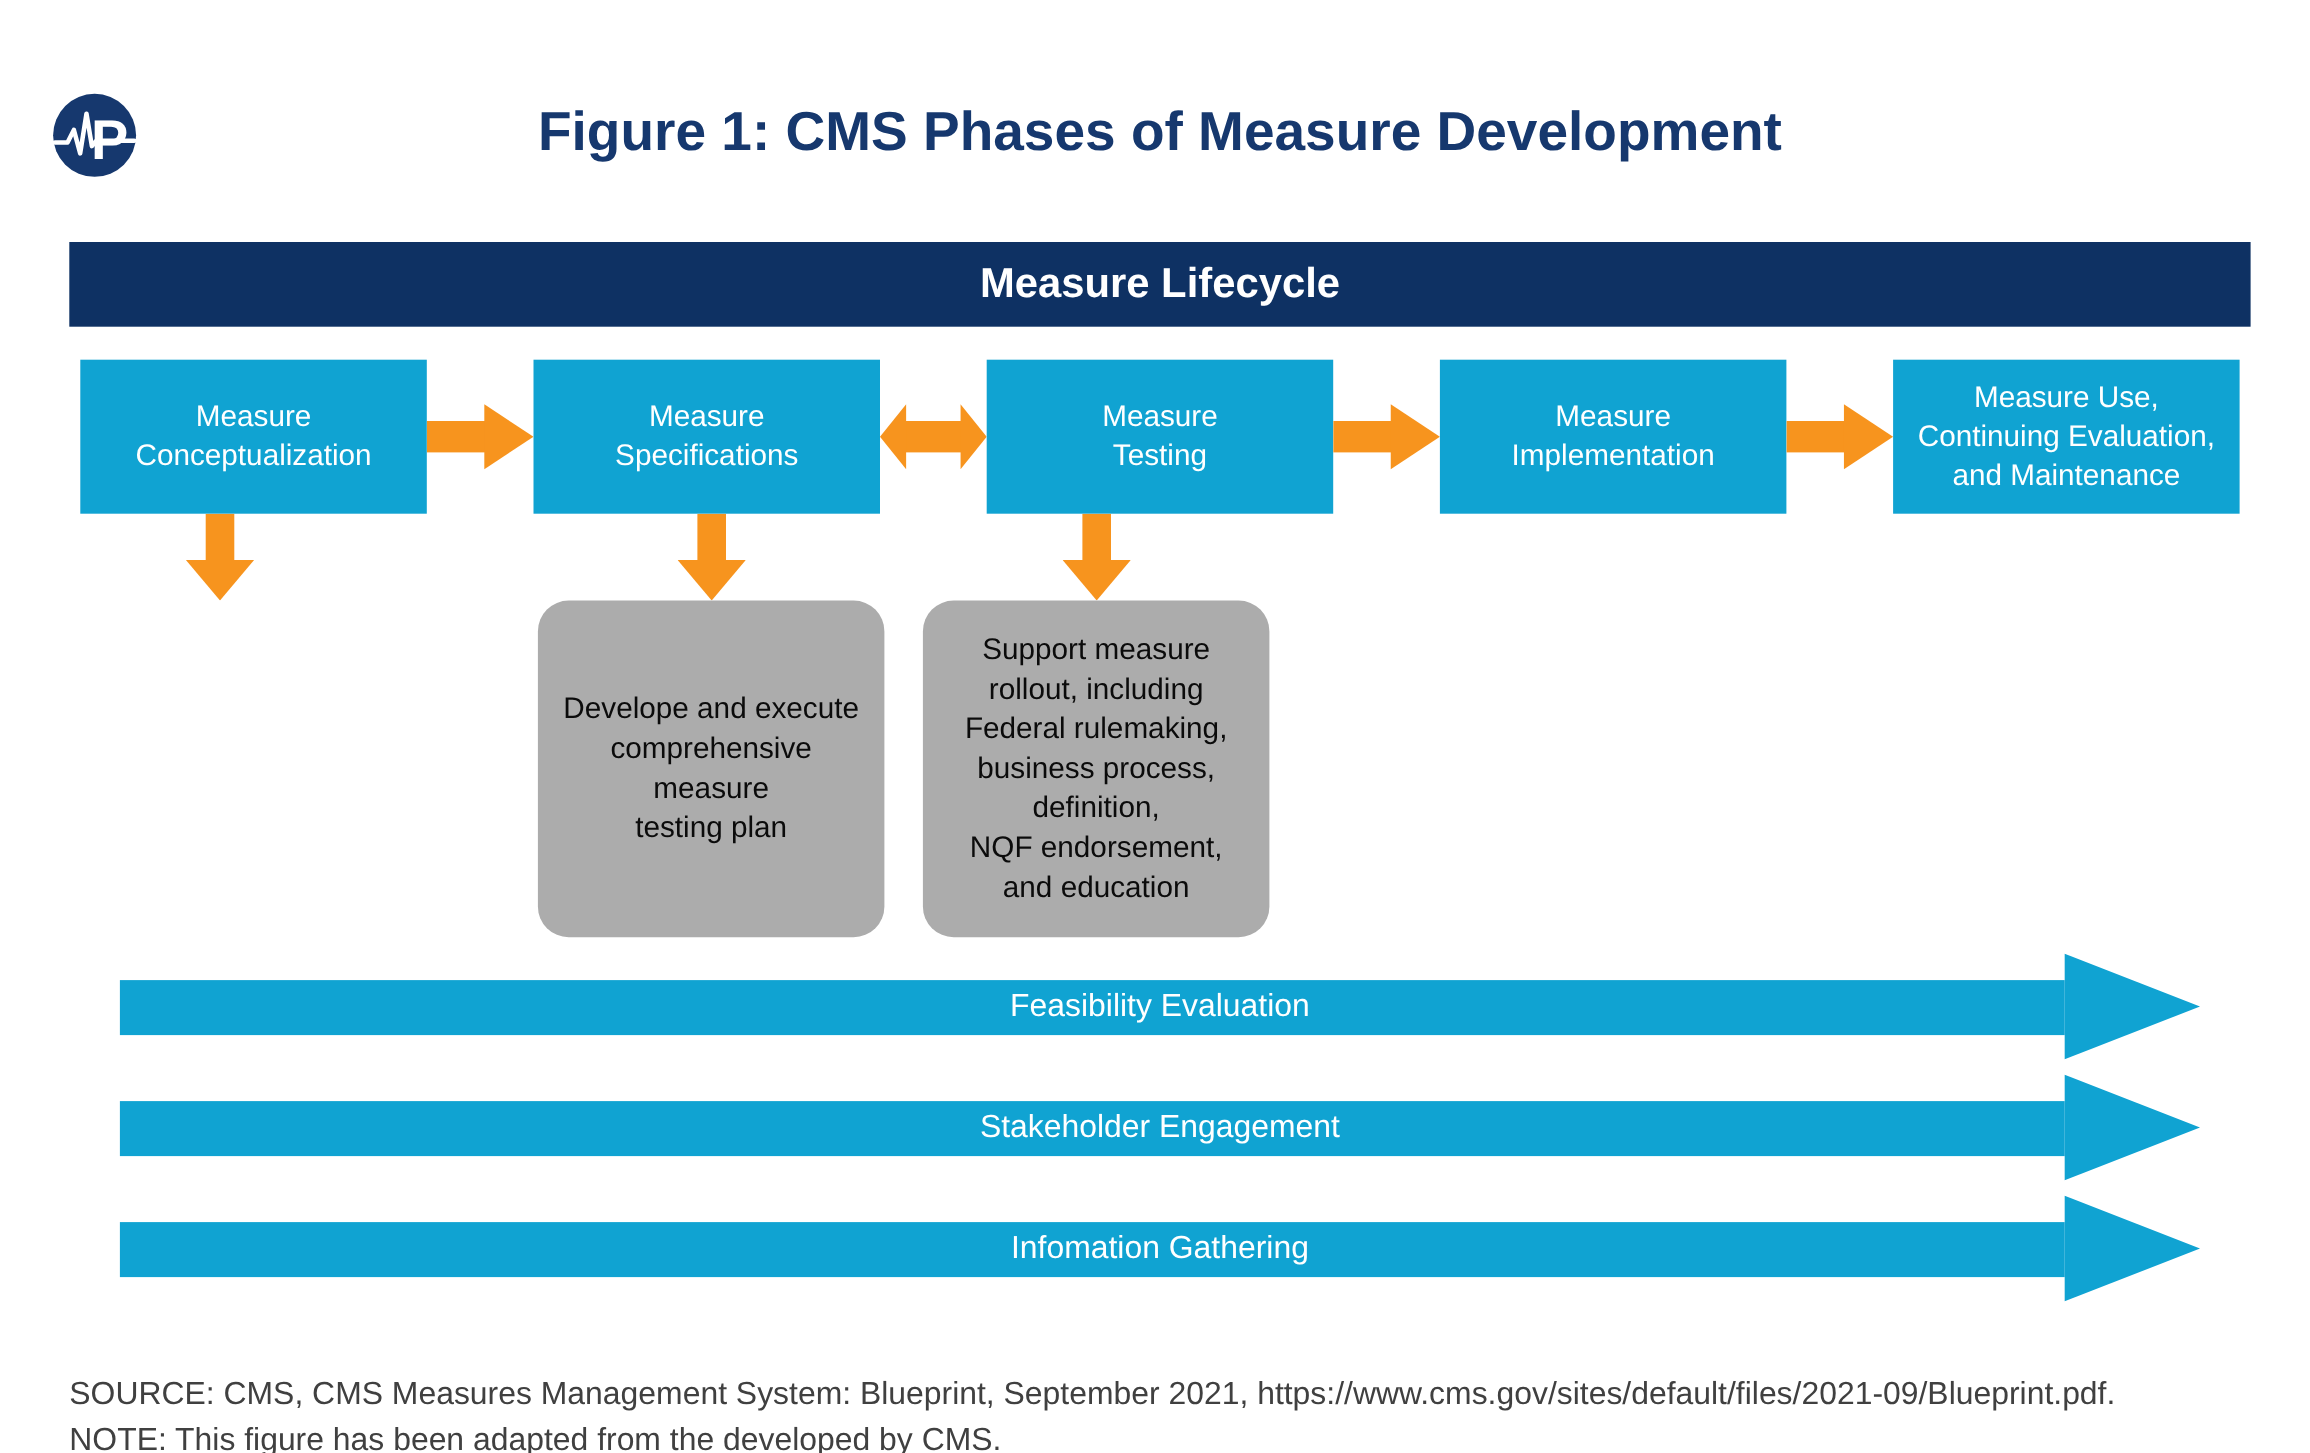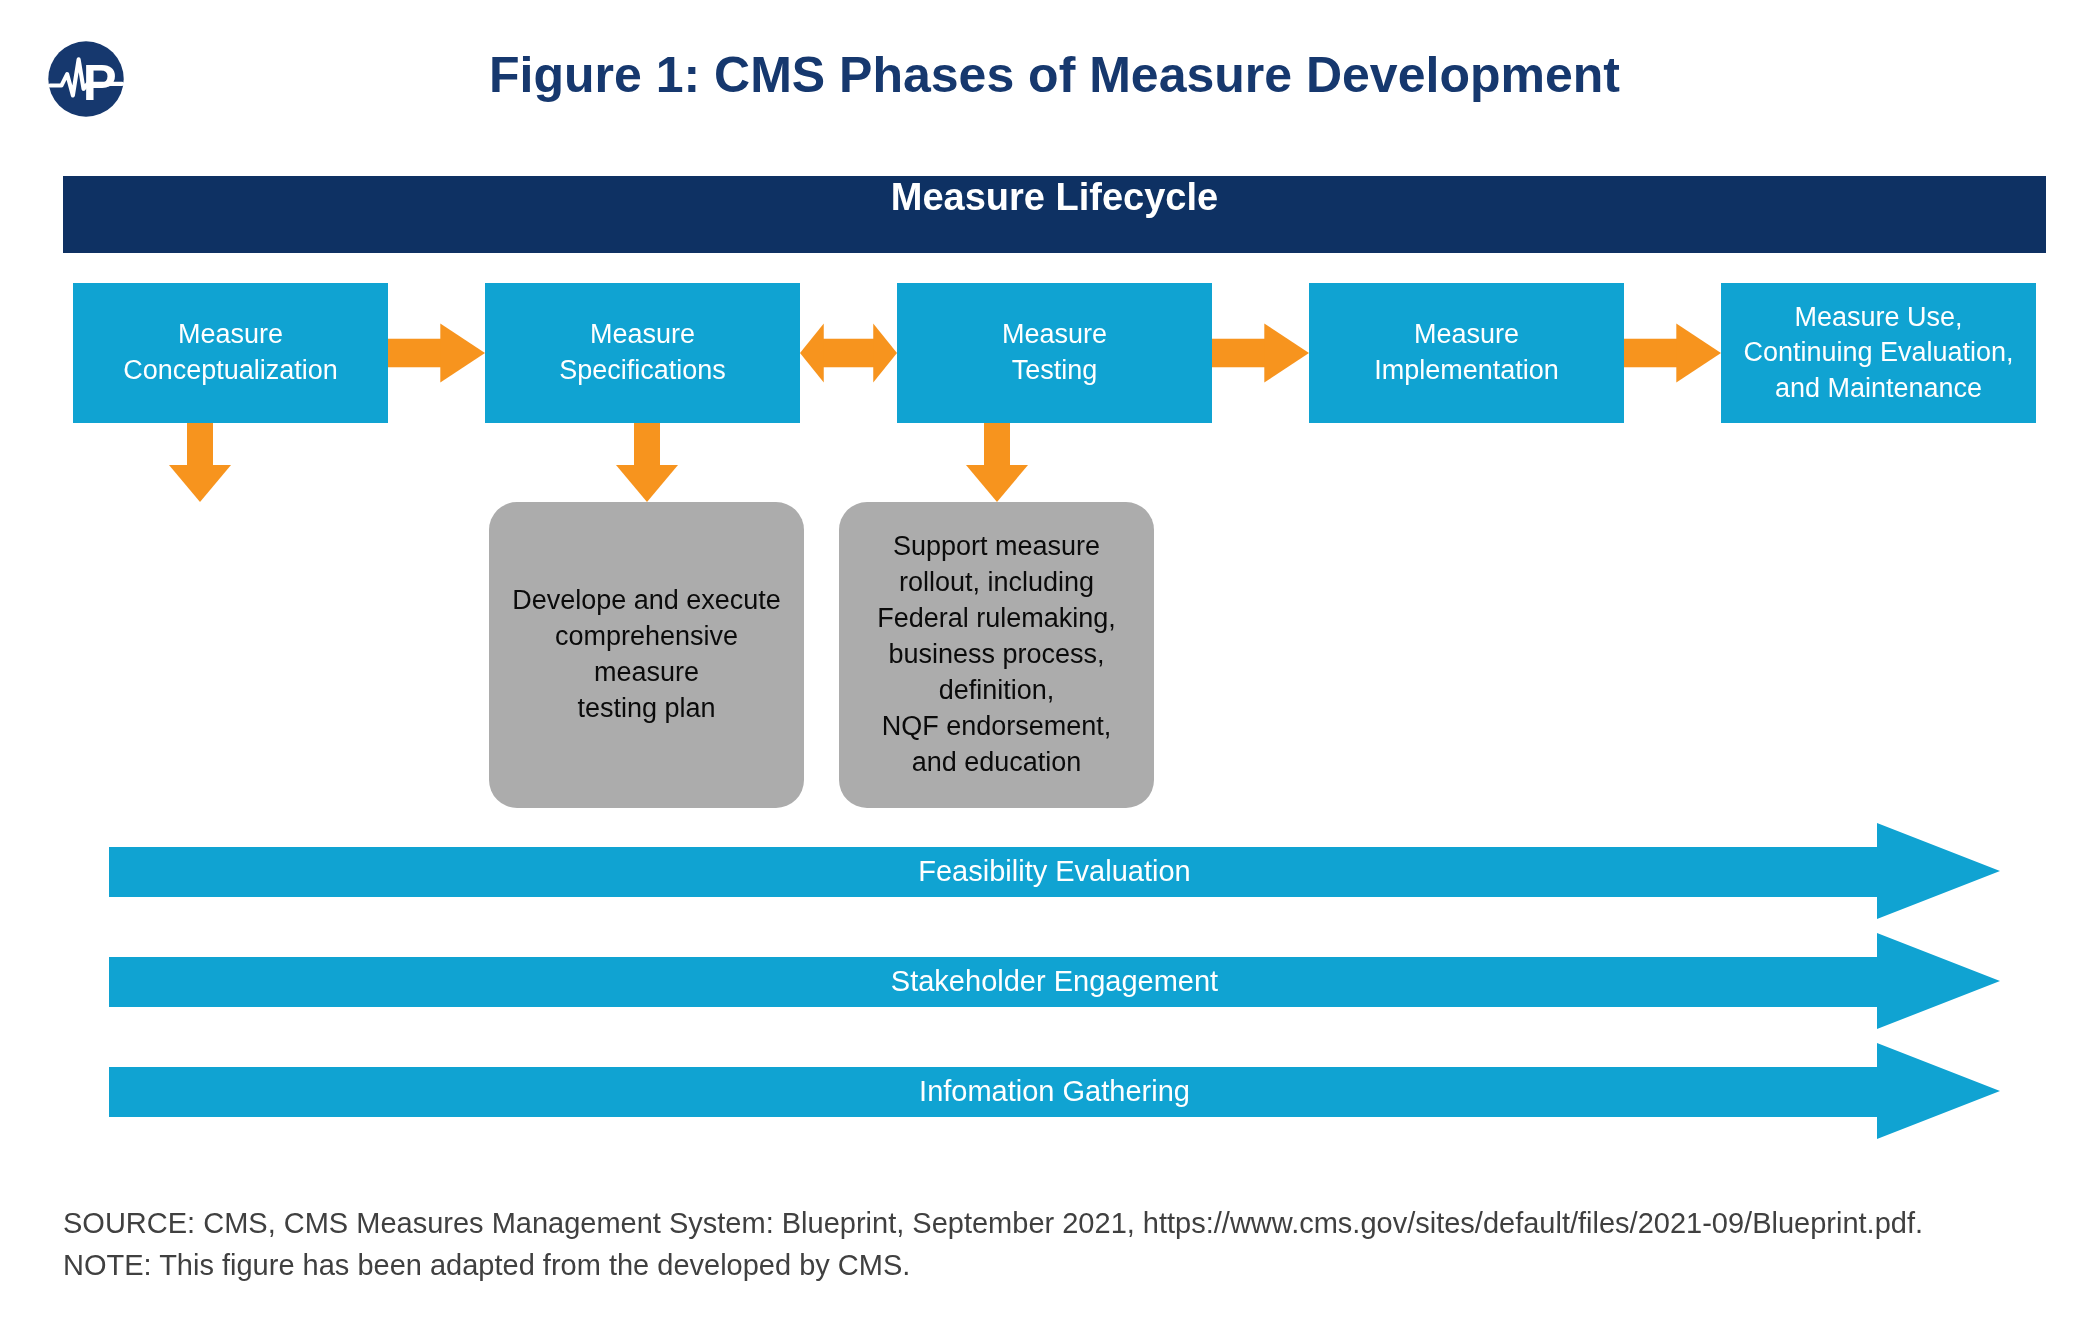--- a/index.html
+++ b/index.html
@@ -14,26 +14,27 @@
   
   .header { position:relative; height:176px; }
   .logo {
     position:absolute; left:-18px; top:38px;
     width:82px; height:82px;
   }
   .title {
     text-align:center; padding-top:46px;
     font-size:50px; font-weight:bold; color:#16386E;
     letter-spacing:0px;
+    margin-top:44px;
   }
 
   
   .banner {
     height:77px; background:#0E3163;
-    display:flex; align-items:flex-start; justify-content:center;
+    display:flex; align-items:center; justify-content:center;
   }
   .banner span { color:#ffffff; font-size:38px; font-weight:bold; }
 
   
   .row { display:flex; margin:0 10px; }
   .phases-row { margin-top:30px; height:140px; }
   .phase-box {
     width:315px; height:140px; background:#10A3D2;
     display:flex; align-items:center; justify-content:center;
     text-align:center;

